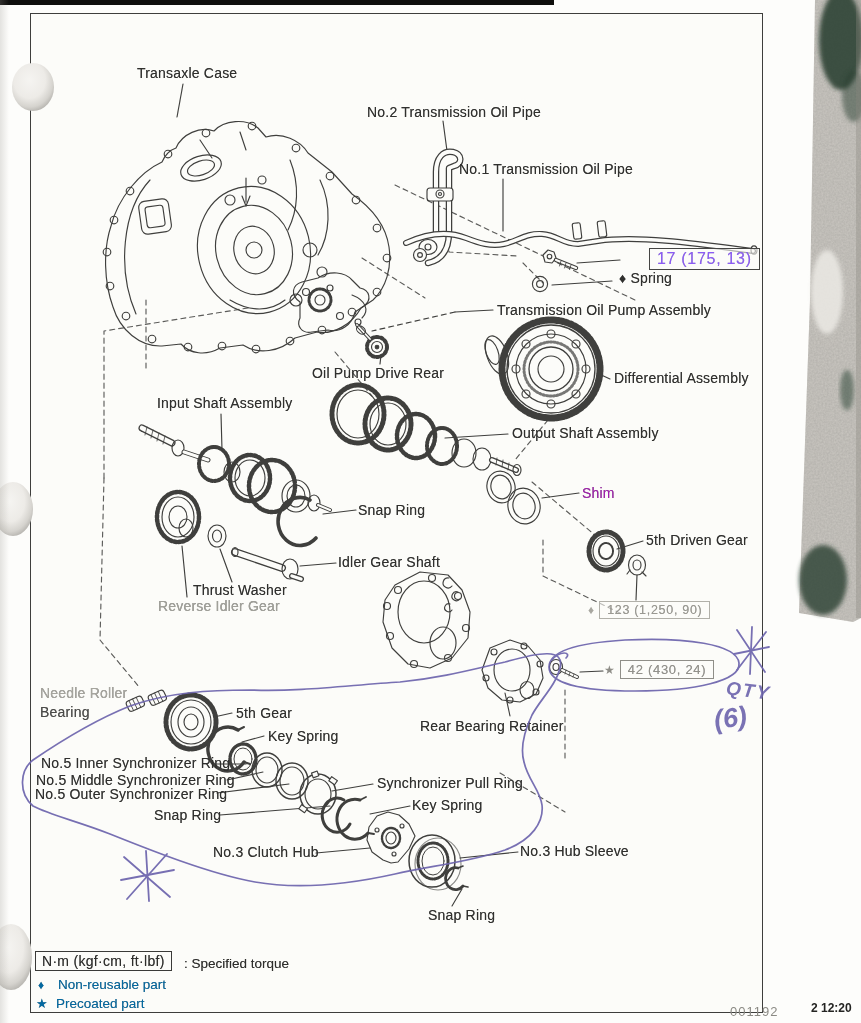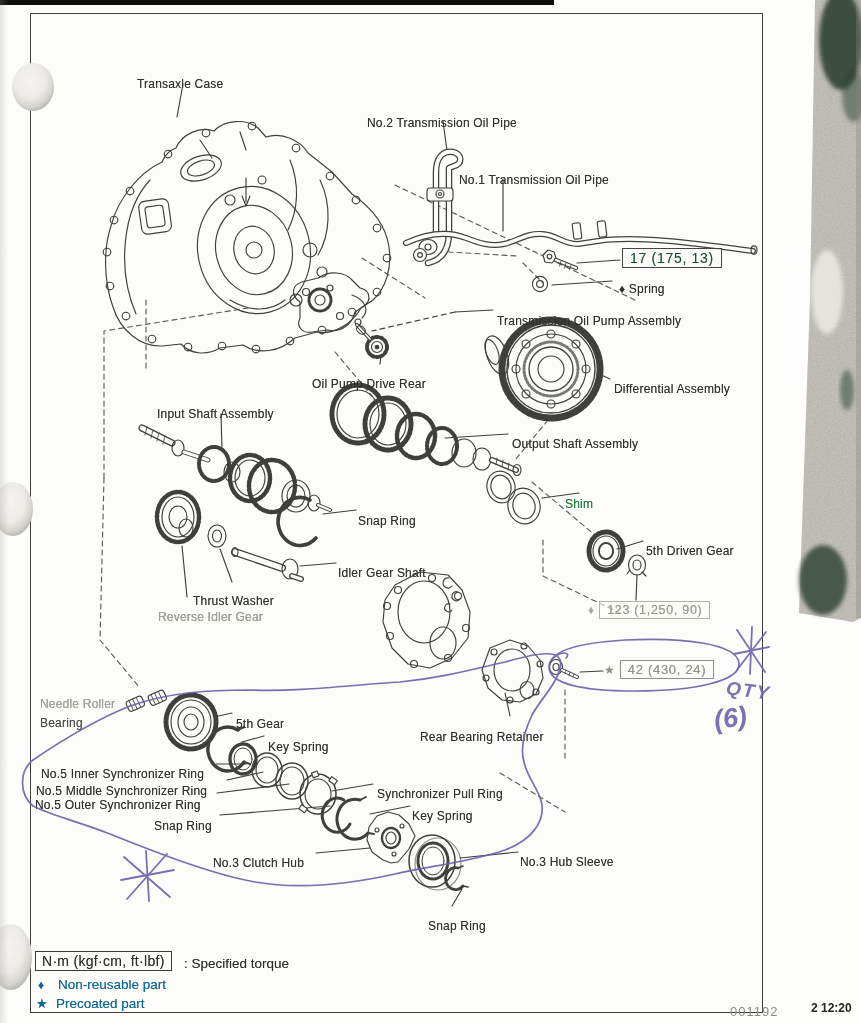--- a/index.html
+++ b/index.html
@@ -10,22 +10,22 @@
   }
   .scan-top-bar{position:absolute;left:0;top:0;width:554px;height:5px;background:#0e0e0c;z-index:1;}
   .page-frame{
     position:absolute;left:30px;top:13px;width:733px;height:1000px;
     border:1.6px solid #3e3e3c;background:#fcfcf9;box-sizing:border-box;z-index:0;
   }
   #art-svg{position:absolute;left:0;top:0;z-index:2;pointer-events:none;}
   #pen-svg{position:absolute;left:0;top:0;z-index:5;pointer-events:none;}
   #label-layer{position:absolute;left:0;top:0;width:861px;height:1023px;z-index:4;pointer-events:none;}
   .part-label{
-    position:absolute;white-space:nowrap;font-size:12px;color:#30302e;
-    letter-spacing:.2px;text-shadow:0 0 .4px rgba(40,40,40,.55);line-height:1.05;margin-top:12px;
+    position:absolute;white-space:nowrap;font-size:14px;color:#30302e;
+    letter-spacing:.2px;text-shadow:0 0 .4px rgba(40,40,40,.55);line-height:1.05;
   }
   .torque-callout{position:absolute;display:flex;align-items:center;gap:5px;}
   .tc-prefix{font-size:12px;line-height:1;}
   .tc-box{
     border:1.4px solid #454543;padding:1px 7px 1px 7px;letter-spacing:.7px;
     background:rgba(252,252,249,.6);white-space:nowrap;
     text-shadow:0 0 .3px rgba(60,60,60,.4);
   }
   .legend{position:absolute;z-index:4;}
   #legend-unit-box{
@@ -383,41 +383,41 @@
     <div class="part-label" style="left: 137px; top: 66px;">Transaxle Case</div>
     <div class="part-label" style="left: 367px; top: 105px;">No.2 Transmission Oil Pipe</div>
     <div class="part-label" style="left: 459px; top: 162px;">No.1 Transmission Oil Pipe</div>
     <div class="part-label" style="left: 619px; top: 271px;">♦ Spring</div>
     <div class="part-label" style="left: 497px; top: 303px;">Transmission Oil Pump Assembly</div>
     <div class="part-label" style="left: 312px; top: 366px;">Oil Pump Drive Rear</div>
     <div class="part-label" style="left: 614px; top: 371px;">Differential Assembly</div>
     <div class="part-label" style="left: 157px; top: 396px;">Input Shaft Assembly</div>
     <div class="part-label" style="left: 512px; top: 426px;">Output Shaft Assembly</div>
     <div class="part-label" style="left: 358px; top: 503px;">Snap Ring</div>
-    <div class="part-label" style="left: 565px; top: 486px; color: #15803d;">Shim</div>
+    <div class="part-label" style="left: 582px; top: 486px; color: #a21caf;">Shim</div>
     <div class="part-label" style="left: 646px; top: 533px;">5th Driven Gear</div>
     <div class="part-label" style="left: 338px; top: 555px;">Idler Gear Shaft</div>
     <div class="part-label" style="left: 193px; top: 583px;">Thrust Washer</div>
     <div class="part-label" style="left: 158px; top: 599px; color: rgb(160, 160, 153);">Reverse Idler Gear</div>
     <div class="part-label" style="left: 40px; top: 686px; color: rgb(166, 165, 158);">Needle Roller</div>
     <div class="part-label" style="left: 40px; top: 705px; color: rgb(75, 75, 73);">Bearing</div>
     <div class="part-label" style="left: 236px; top: 706px;">5th Gear</div>
     <div class="part-label" style="left: 268px; top: 729px;">Key Spring</div>
     <div class="part-label" style="left: 41px; top: 756px;">No.5 Inner Synchronizer Ring</div>
     <div class="part-label" style="left: 36px; top: 773px;">No.5 Middle Synchronizer Ring</div>
     <div class="part-label" style="left: 35px; top: 787px;">No.5 Outer Synchronizer Ring</div>
     <div class="part-label" style="left: 377px; top: 776px;">Synchronizer Pull Ring</div>
     <div class="part-label" style="left: 412px; top: 798px;">Key Spring</div>
     <div class="part-label" style="left: 154px; top: 808px;">Snap Ring</div>
     <div class="part-label" style="left: 213px; top: 845px;">No.3 Clutch Hub</div>
     <div class="part-label" style="left: 520px; top: 844px;">No.3 Hub Sleeve</div>
     <div class="part-label" style="left: 428px; top: 908px;">Snap Ring</div>
     <div class="part-label" style="left: 420px; top: 719px;">Rear Bearing Retainer</div>
     <div class="torque-callout" style="left: 622px; top: 248px;">
-      <span class="tc-box" style="border-color: rgb(69, 69, 67); color: #14532d; font-size: 14px;">17 (175, 13)</span>
+      <span class="tc-box" style="border-color: rgb(69, 69, 67); color: #8b5cf6; font-size: 16px; margin-left: 27px;">17 (175, 13)</span>
     </div>
     <div class="torque-callout" style="left: 588px; top: 601px;">
       <span class="tc-prefix" style="color: rgb(168, 167, 160);">♦</span>
       <span class="tc-box" style="border-color: rgb(177, 176, 169); color: rgb(154, 153, 146); font-size: 12.5px;">123 (1,250, 90)</span>
     </div>
     <div class="torque-callout" style="left: 604px; top: 660px;">
       <span class="tc-prefix" style="color: rgb(143, 142, 136);">★</span>
       <span class="tc-box" style="border-color: rgb(143, 142, 136); color: rgb(146, 145, 139); font-size: 13px;">42 (430, 24)</span>
     </div>
   </div>

